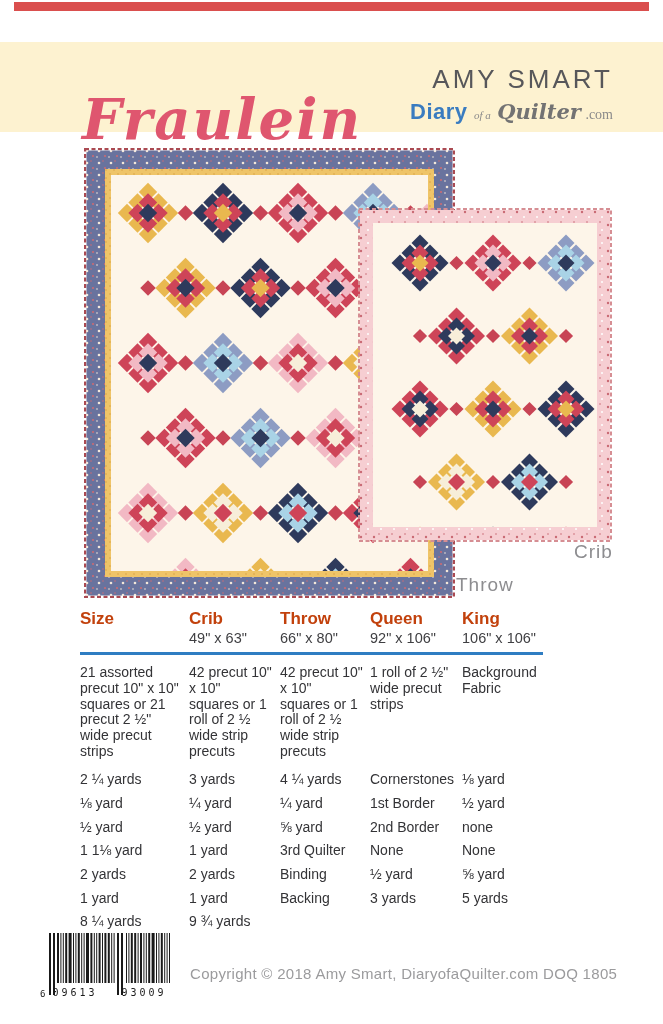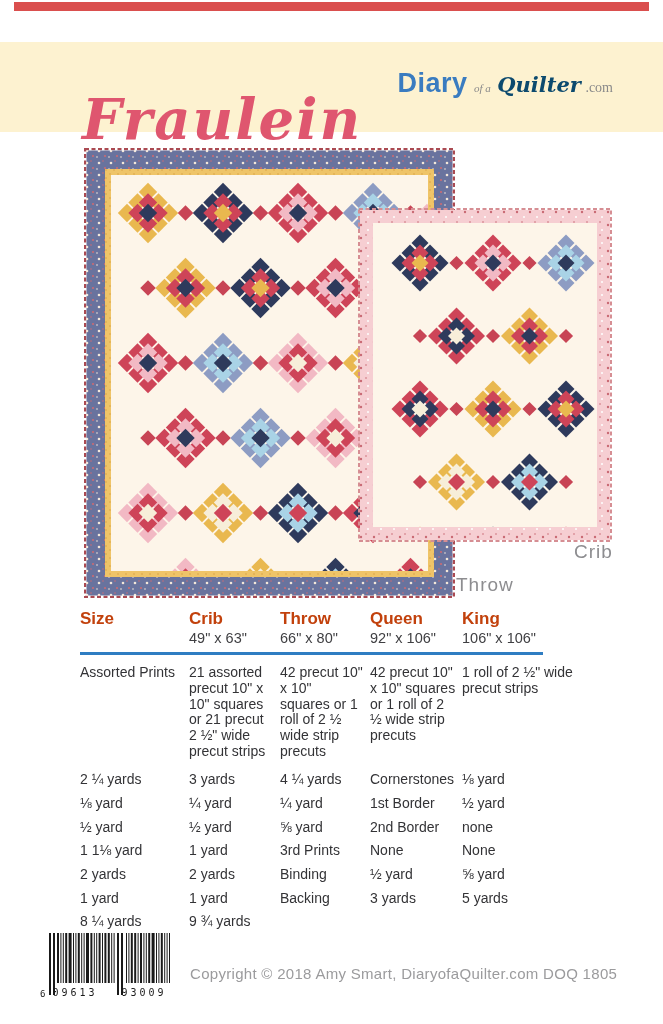--- a/index.html
+++ b/index.html
@@ -5,23 +5,23 @@
   html,body{margin:0;padding:0;background:#ffffff;}
   .page{position:relative;width:663px;height:1024px;background:#ffffff;overflow:hidden;
         font-family:"Liberation Sans","DejaVu Sans",sans-serif;}
   .top-bar{position:absolute;left:14px;top:2px;width:635px;height:9px;background:#da4f4e;}
   .header-band{position:absolute;left:0;top:42px;width:663px;height:90px;background:#fdf2d0;}
   .title{position:absolute;left:82px;top:44px;font-family:"DejaVu Serif","Liberation Serif",serif;
          font-style:italic;font-weight:bold;font-size:56px;color:#df566f;letter-spacing:2px;}
   .brand{position:absolute;right:50px;top:22px;text-align:right;}
   .brand-name{font-size:26px;color:#57575a;letter-spacing:3px;font-weight:400;}
   .logo-line{margin-top:4px;white-space:nowrap;}
-  .lg-diary{font-size:27px;font-weight:bold;color:#3a7cc0;letter-spacing:0.5px;margin-top:36px;}
+  .lg-diary{font-size:22px;font-weight:bold;color:#3a7cc0;letter-spacing:0.5px;margin-top:36px;}
   .lg-ofa{font-size:11px;color:#8a8a8a;font-style:italic;font-family:"Liberation Serif",serif;margin:12px 2px;}
-  .lg-quilter{font-size:21px;font-weight:bold;font-style:italic;color:#0c4a6e;
+  .lg-quilter{font-size:21px;font-weight:bold;font-style:italic;color:#737373;
               font-family:"DejaVu Serif","Liberation Serif",serif;}
   .lg-com{font-size:14px;color:#8a8a8a;font-family:"Liberation Serif",serif;}
   .quilt-svg{position:absolute;display:block;}
   #throw-quilt{left:84px;top:148px;}
   #crib-quilt{left:358px;top:208px;}
   .quilt-label{position:absolute;color:#8d8d90;font-size:19px;letter-spacing:1px;}
   .label-throw{left:456px;top:574px;}
   .label-crib{left:574px;top:541px;}
   .size-table{position:absolute;left:80px;top:609px;width:505px;display:grid;
               grid-template-columns:109px 91px 90px 92px 123px;align-content:start;
@@ -38,20 +38,21 @@
 </head>
 <body>
 
 <div class="page">
 
   <div class="top-bar"></div>
 
   <div class="header-band">
     <div class="title">Fraulein</div>
     <div class="brand">
+      <div class="brand-name">AMY SMART</div>
       <div class="logo-line">
         <span class="lg-diary">Diary</span>
         <span class="lg-ofa">of a</span>
         <span class="lg-quilter">Quilter</span>
         <span class="lg-com">.com</span>
       </div>
     </div>
   </div>
 
   <svg id="throw-quilt" class="quilt-svg" width="371" height="450" viewBox="0 0 371 450">
@@ -665,43 +666,43 @@
       <div class="th">Crib</div>
       <div class="th">Throw</div>
       <div class="th">Queen</div>
       <div class="th">King</div>
       <div class="th-size"></div>
       <div class="th-size">49" x 63"</div>
       <div class="th-size">66" x 80"</div>
       <div class="th-size">92" x 106"</div>
       <div class="th-size">106" x 106"</div>
       <div class="rule"></div>
-      <div class="cell tall">Assorted Prints</div>
       <div class="cell tall">21 assorted precut 10" x 10" squares or 21 precut 2 ½" wide precut strips</div>
       <div class="cell tall">42 precut 10" x 10" squares or 1 roll of 2 ½ wide strip precuts</div>
       <div class="cell tall">42 precut 10" x 10" squares or 1 roll of 2 ½ wide strip precuts</div>
       <div class="cell tall">1 roll of 2 ½" wide precut strips</div>
+      <div class="cell">Background Fabric</div>
       <div class="cell">2 ¼ yards</div>
       <div class="cell">3 yards</div>
       <div class="cell">4 ¼ yards</div>
       <div class="cell">Cornerstones</div>
       <div class="cell">⅛ yard</div>
       <div class="cell">⅛ yard</div>
       <div class="cell">¼ yard</div>
       <div class="cell">¼ yard</div>
       <div class="cell">1st Border</div>
       <div class="cell">½ yard</div>
       <div class="cell">½ yard</div>
       <div class="cell">½ yard</div>
       <div class="cell">⅝ yard</div>
       <div class="cell">2nd Border</div>
       <div class="cell">none</div>
       <div class="cell">1 1⅛ yard</div>
       <div class="cell">1 yard</div>
-      <div class="cell">3rd Prints</div>
+      <div class="cell">3rd Quilter</div>
       <div class="cell">None</div>
       <div class="cell">None</div>
       <div class="cell">2 yards</div>
       <div class="cell">2 yards</div>
       <div class="cell">Binding</div>
       <div class="cell">½ yard</div>
       <div class="cell">⅝ yard</div>
       <div class="cell">1 yard</div>
       <div class="cell">1 yard</div>
       <div class="cell">Backing</div>

